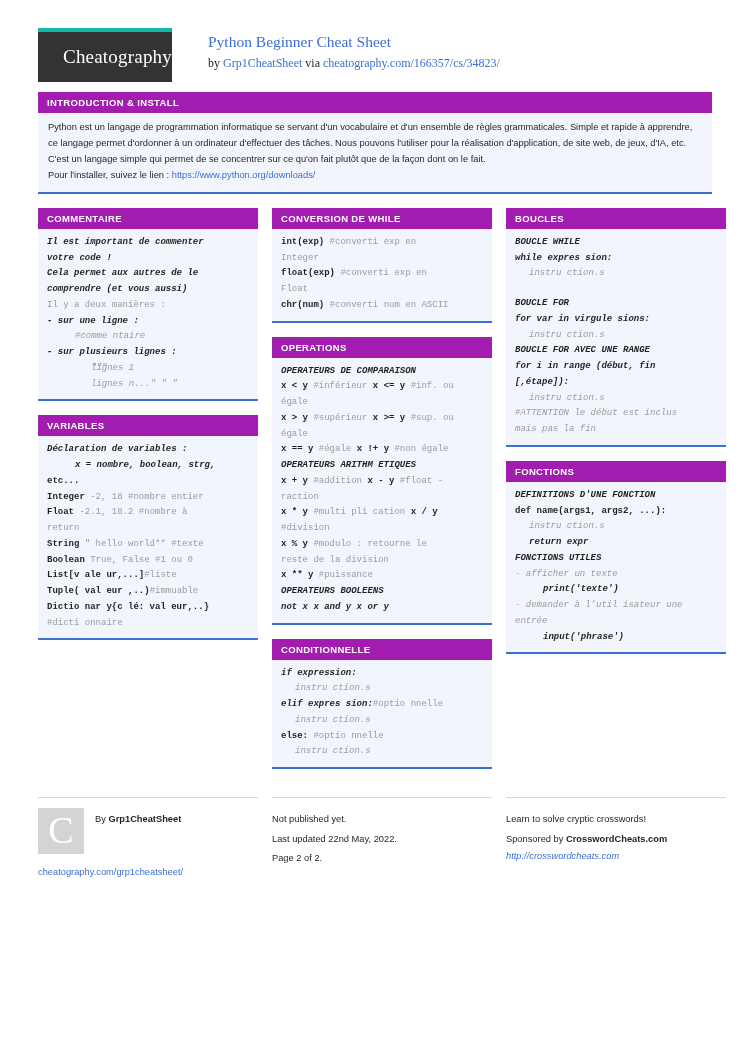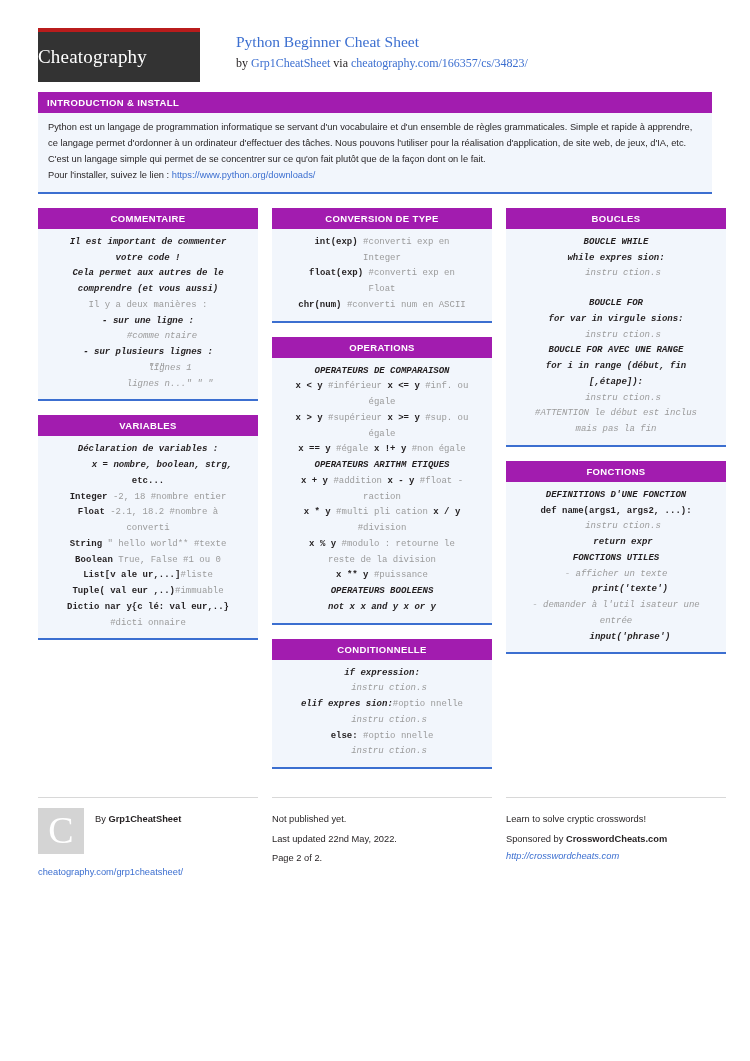--- a/index.html
+++ b/index.html
@@ -21,27 +21,27 @@
   }
 
   
   .masthead {
     display: flex;
     align-items: flex-start;
     padding-top: 28px;
     height: 92px;
   }
   .logo-box {
-    width: 162px;
+    width: 134px;
     height: 54px;
     background: #333333;
-    border-top: 4px solid #b91c1c;
+    border-top: 4px solid #14b8a6;
     display: flex;
     align-items: center;
-    justify-content: flex-start;
+    justify-content: flex-end;
     flex: 0 0 auto;
   }
   .logo-text {
     color: #ffffff;
     font-family: "Liberation Serif", serif;
     font-size: 19px;
     letter-spacing: .2px;
   }
   .title-block { padding-left: 36px; padding-top: 4px; }
   .sheet-title {
@@ -88,21 +88,20 @@
     padding: 7px 10px 8px 10px;
   }
   .intro-body a { color: #3c6fd0; text-decoration: none; }
 
   
   .columns {
     display: flex;
     gap: 14px;
     margin-top: 14px;
     align-items: flex-start;
-    text-align: center;
   }
   .col { width: 220px; flex: 0 0 220px; }
 
   
   .line {
     font-family: "Liberation Mono", monospace;
     font-size: 9px;
     line-height: 1.75;
     white-space: pre-wrap;
     word-break: break-word;
@@ -210,36 +209,36 @@
       </div>
 
       <div class="card">
         <div class="card-header">VARIABLES</div>
         <div class="card-body">
           <div class="line bi">Déclaration de variables :</div>
           <div class="line bi ind2">x = nombre, boolean, strg,</div>
           <div class="line b">etc...</div>
           <div class="line"><span class="k">Integer</span><span class="c"> -2, 18 #nombre entier</span></div>
           <div class="line"><span class="k">Float</span><span class="c"> -2.1, 18.2 #nombre à</span></div>
-          <div class="line g">converti</div>
+          <div class="line g">return</div>
           <div class="line"><span class="k">String</span><span class="c"> " hello world** #texte</span></div>
           <div class="line"><span class="k">Boolean</span><span class="c"> True, False #1 ou 0</span></div>
           <div class="line"><span class="overlap"><span class="k under">List[v ale ur,...]</span></span><span class="c">#liste</span></div>
           <div class="line"><span class="k">Tuple( val eur ,..)</span><span class="c">#immuable</span></div>
           <div class="line b">Dictio nar y{c lé: val eur,..}</div>
           <div class="line g">#dicti onnaire</div>
         </div>
       </div>
 
     </div>
 
     <div class="col">
 
       <div class="card">
-        <div class="card-header">CONVERSION DE TYPE</div>
+        <div class="card-header">CONVERSION DE WHILE</div>
         <div class="card-body">
           <div class="line"><span class="k">int(exp)</span><span class="c"> #converti exp en</span></div>
           <div class="line g">Integer</div>
           <div class="line"><span class="k">float(exp)</span><span class="c"> #converti exp en</span></div>
           <div class="line g">Float</div>
           <div class="line"><span class="k">chr(num)</span><span class="c"> #converti num en ASCII</span></div>
         </div>
       </div>
 
       <div class="card">

